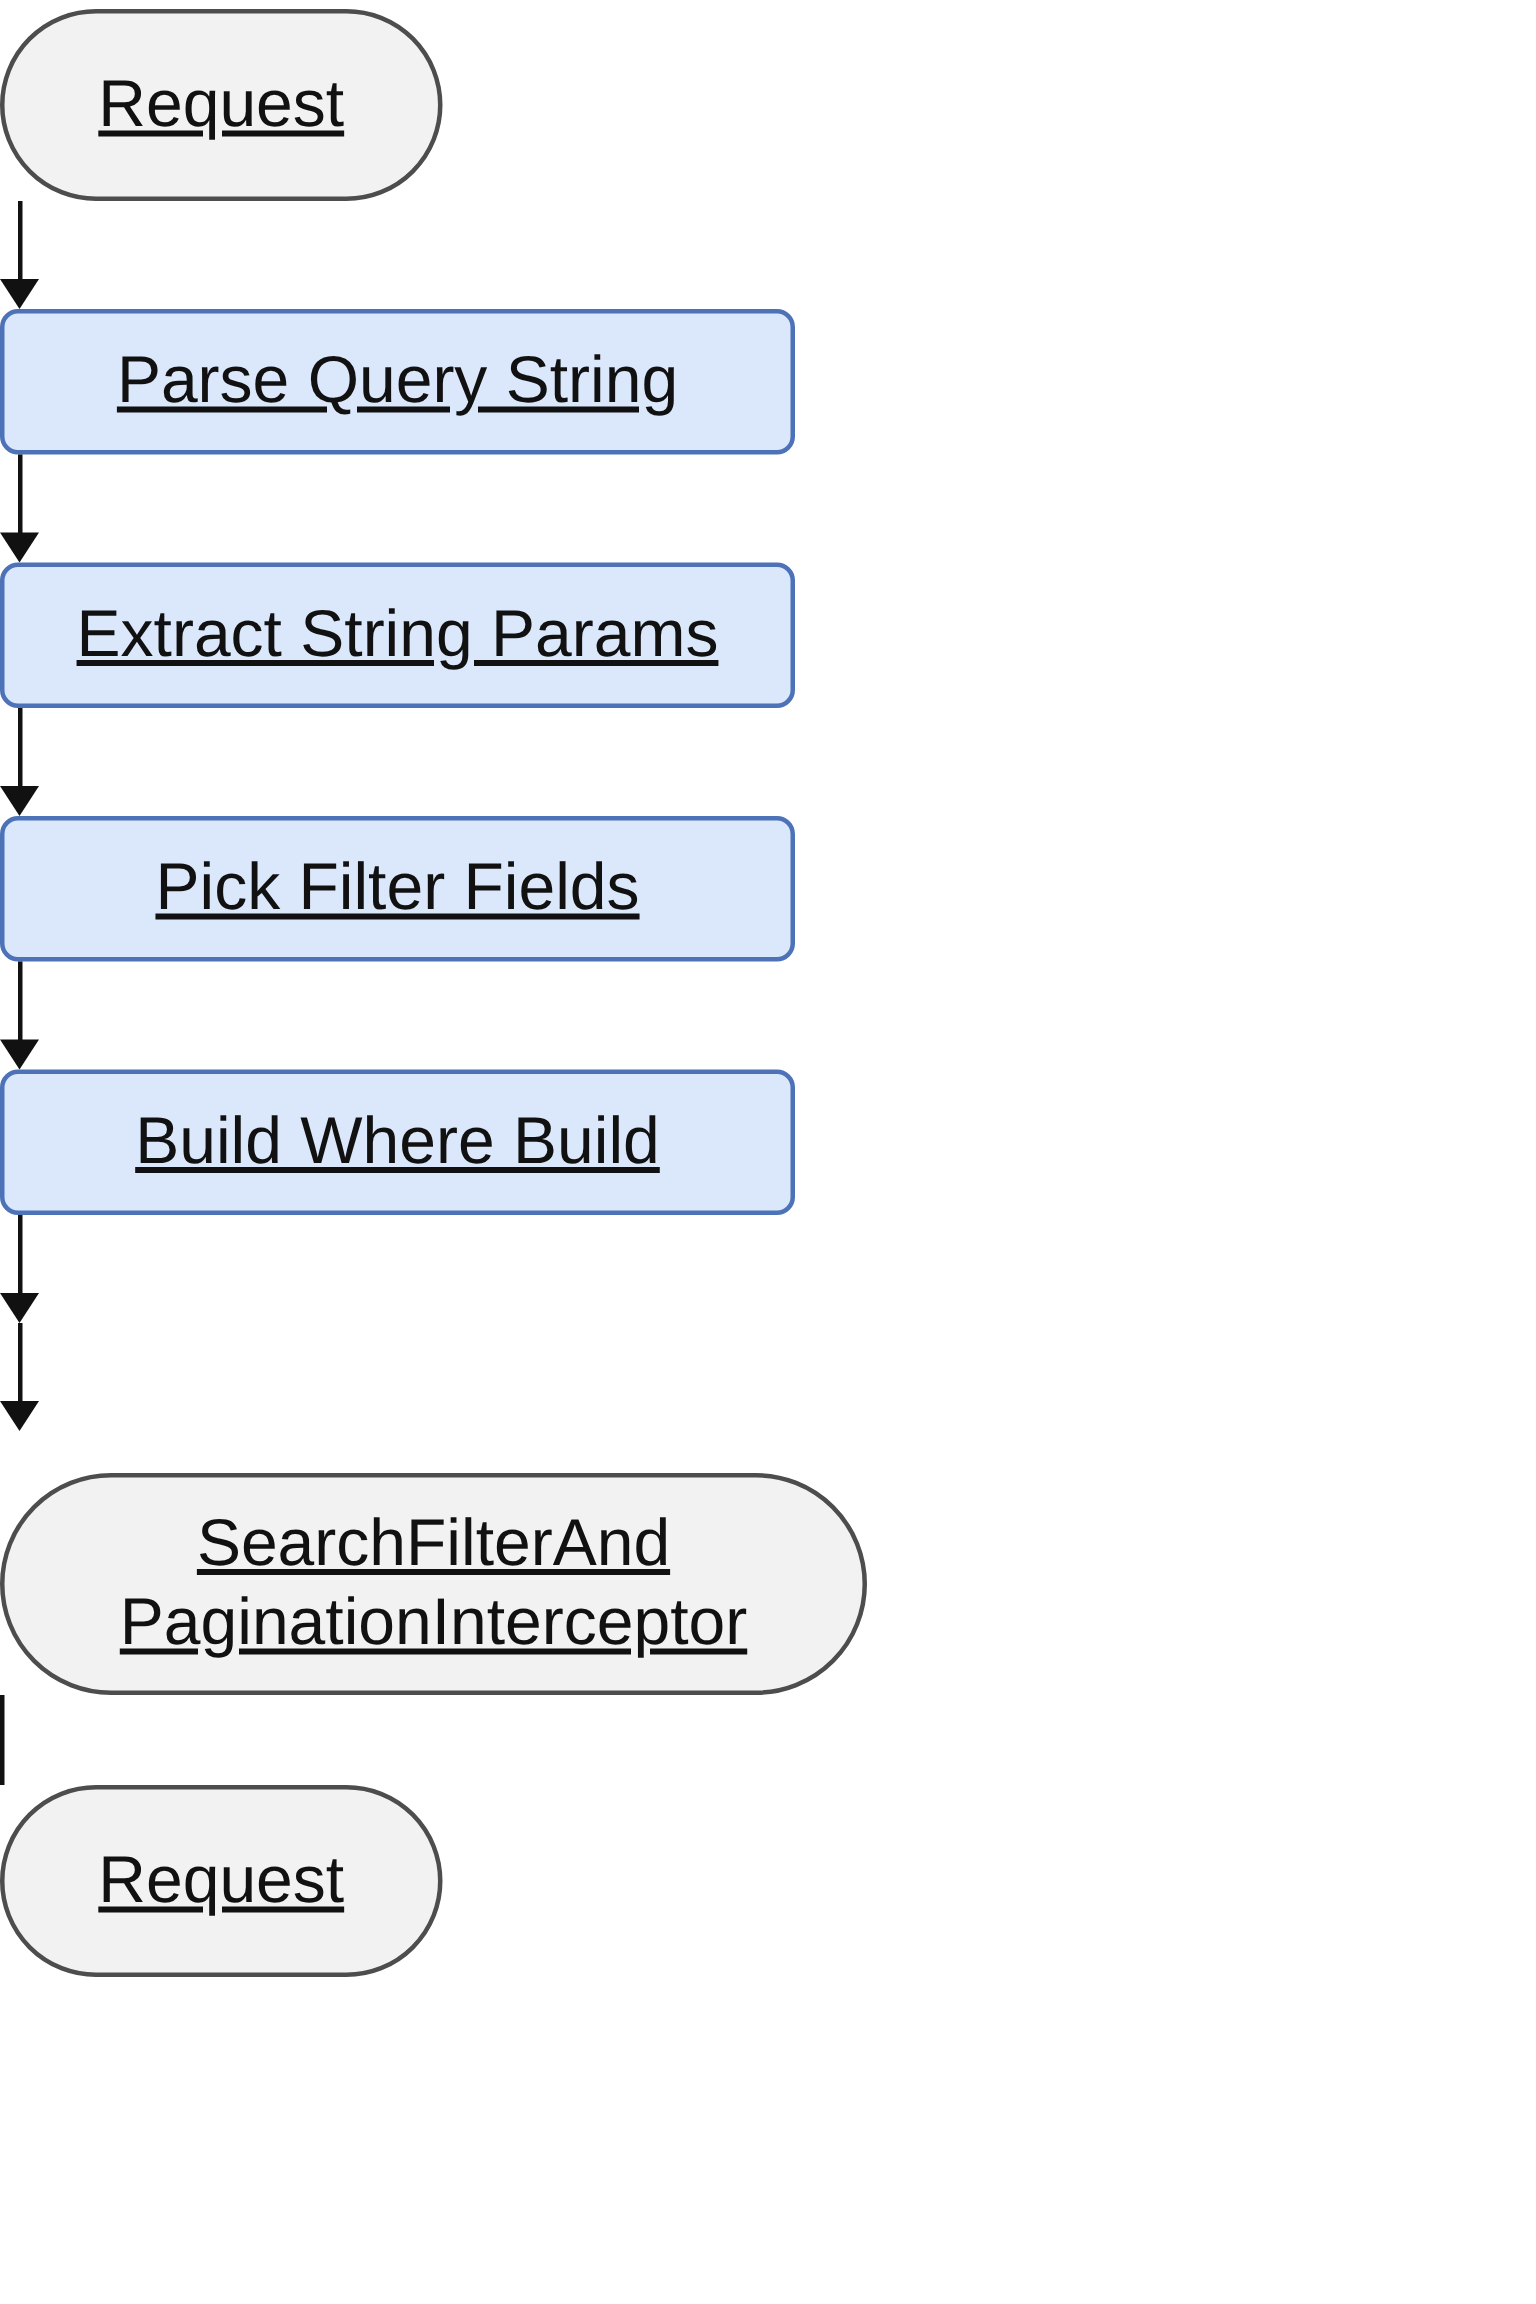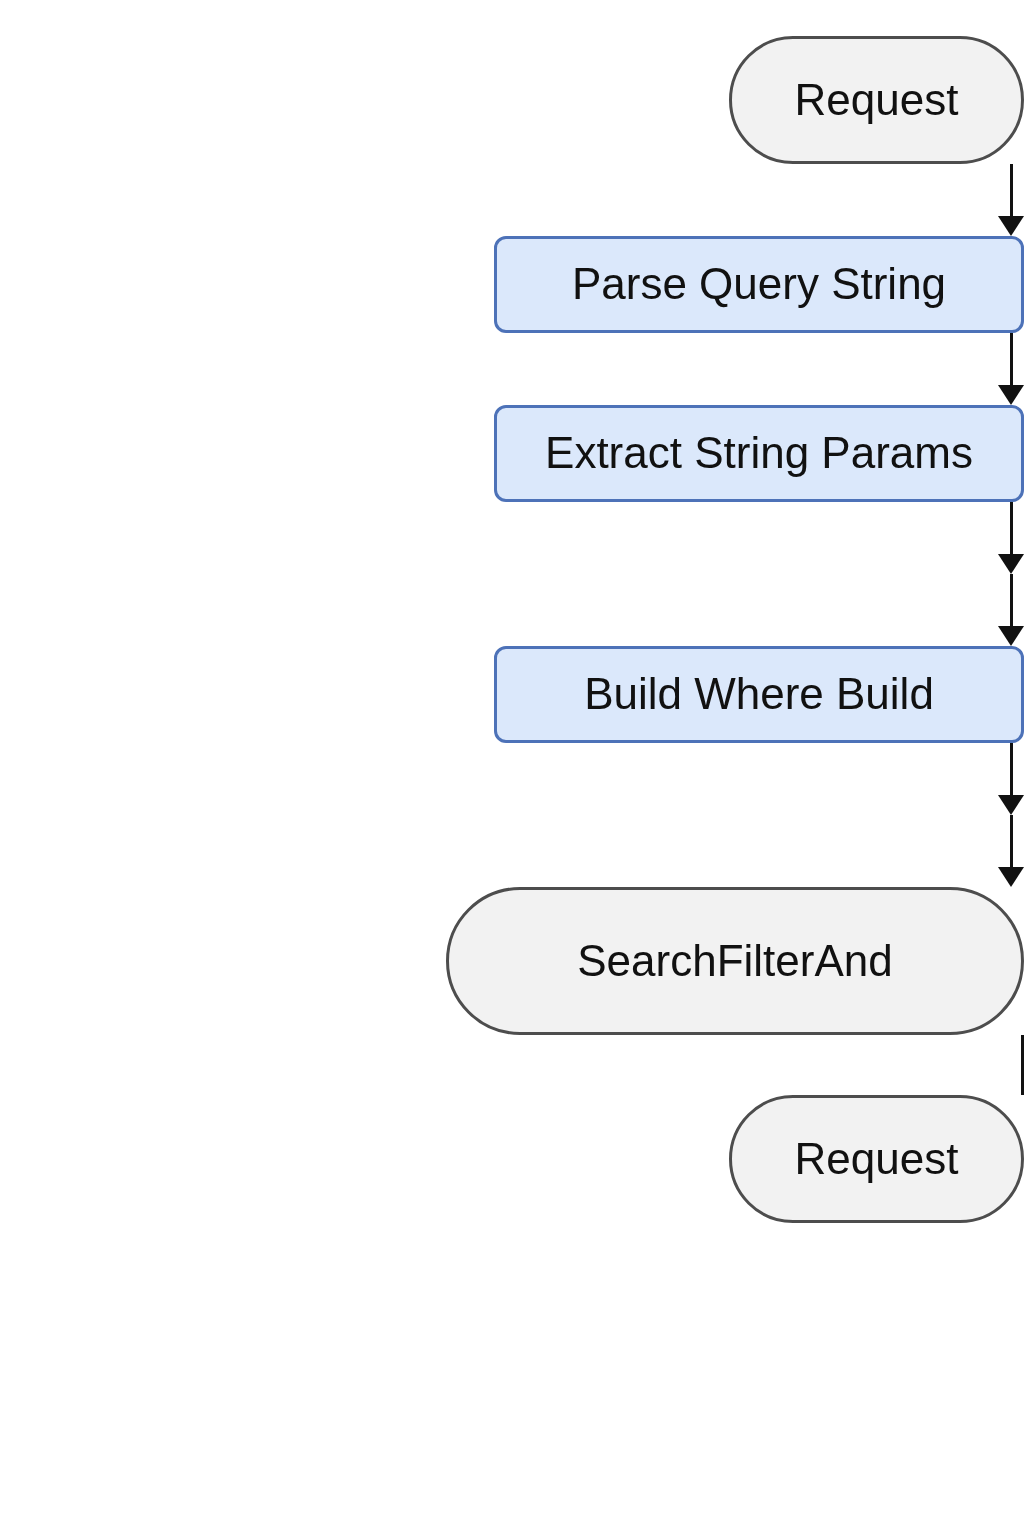--- a/index.html
+++ b/index.html
@@ -16,22 +16,23 @@
     width:1024px; height:1536px;
     background: var(--bg);
     font-family: "Liberation Sans", sans-serif;
     color: var(--text-color);
     overflow:hidden;
   }
   .canvas{
     width:1024px; height:1536px;
     display:flex;
     flex-direction:column;
-    align-items:flex-end;
-    padding-top:36px;
+    align-items:flex-start;
+    padding-top:6px;
+    text-decoration:underline;
   }
   .node{
     display:flex;
     align-items:center;
     justify-content:center;
     text-align:center;
     font-size:44px;
     line-height:1.2;
     flex:0 0 auto;
   }
@@ -39,20 +40,21 @@
     background: var(--stadium-fill);
     border: 3px solid var(--stadium-border);
   }
   .stadium.small{
     width:295px; height:128px;
     border-radius:64px;
   }
   .stadium.large{
     width:578px; height:148px;
     border-radius:74px;
+    margin-top:28px;
   }
   .rect{
     width:530px; height:97px;
     background: var(--rect-fill);
     border: 3px solid var(--rect-border);
     border-radius:12px;
   }
   .connector{
     display:flex;
     flex-direction:column;
@@ -100,20 +102,23 @@
 
   <div class="node rect">
     <span>Extract String Params</span>
   </div>
 
   <div class="connector">
     <div class="shaft"></div>
     <div class="head"></div>
   </div>
 
+  <div class="node rect">
+    <span>Pick Filter Fields</span>
+  </div>
 
   <div class="connector">
     <div class="shaft"></div>
     <div class="head"></div>
   </div>
 
   <div class="node rect">
     <span>Build Where Build</span>
   </div>
 
@@ -124,20 +129,21 @@
 
 
   <div class="connector">
     <div class="shaft"></div>
     <div class="head"></div>
   </div>
 
   <div class="node stadium large">
     <span class="stacked-label">
       <span>SearchFilterAnd</span>
+      <span>PaginationInterceptor</span>
     </span>
   </div>
 
   <div class="connector plain">
     <div class="shaft"></div>
   </div>
 
   <div class="node stadium small">
     <span>Request</span>
   </div>

